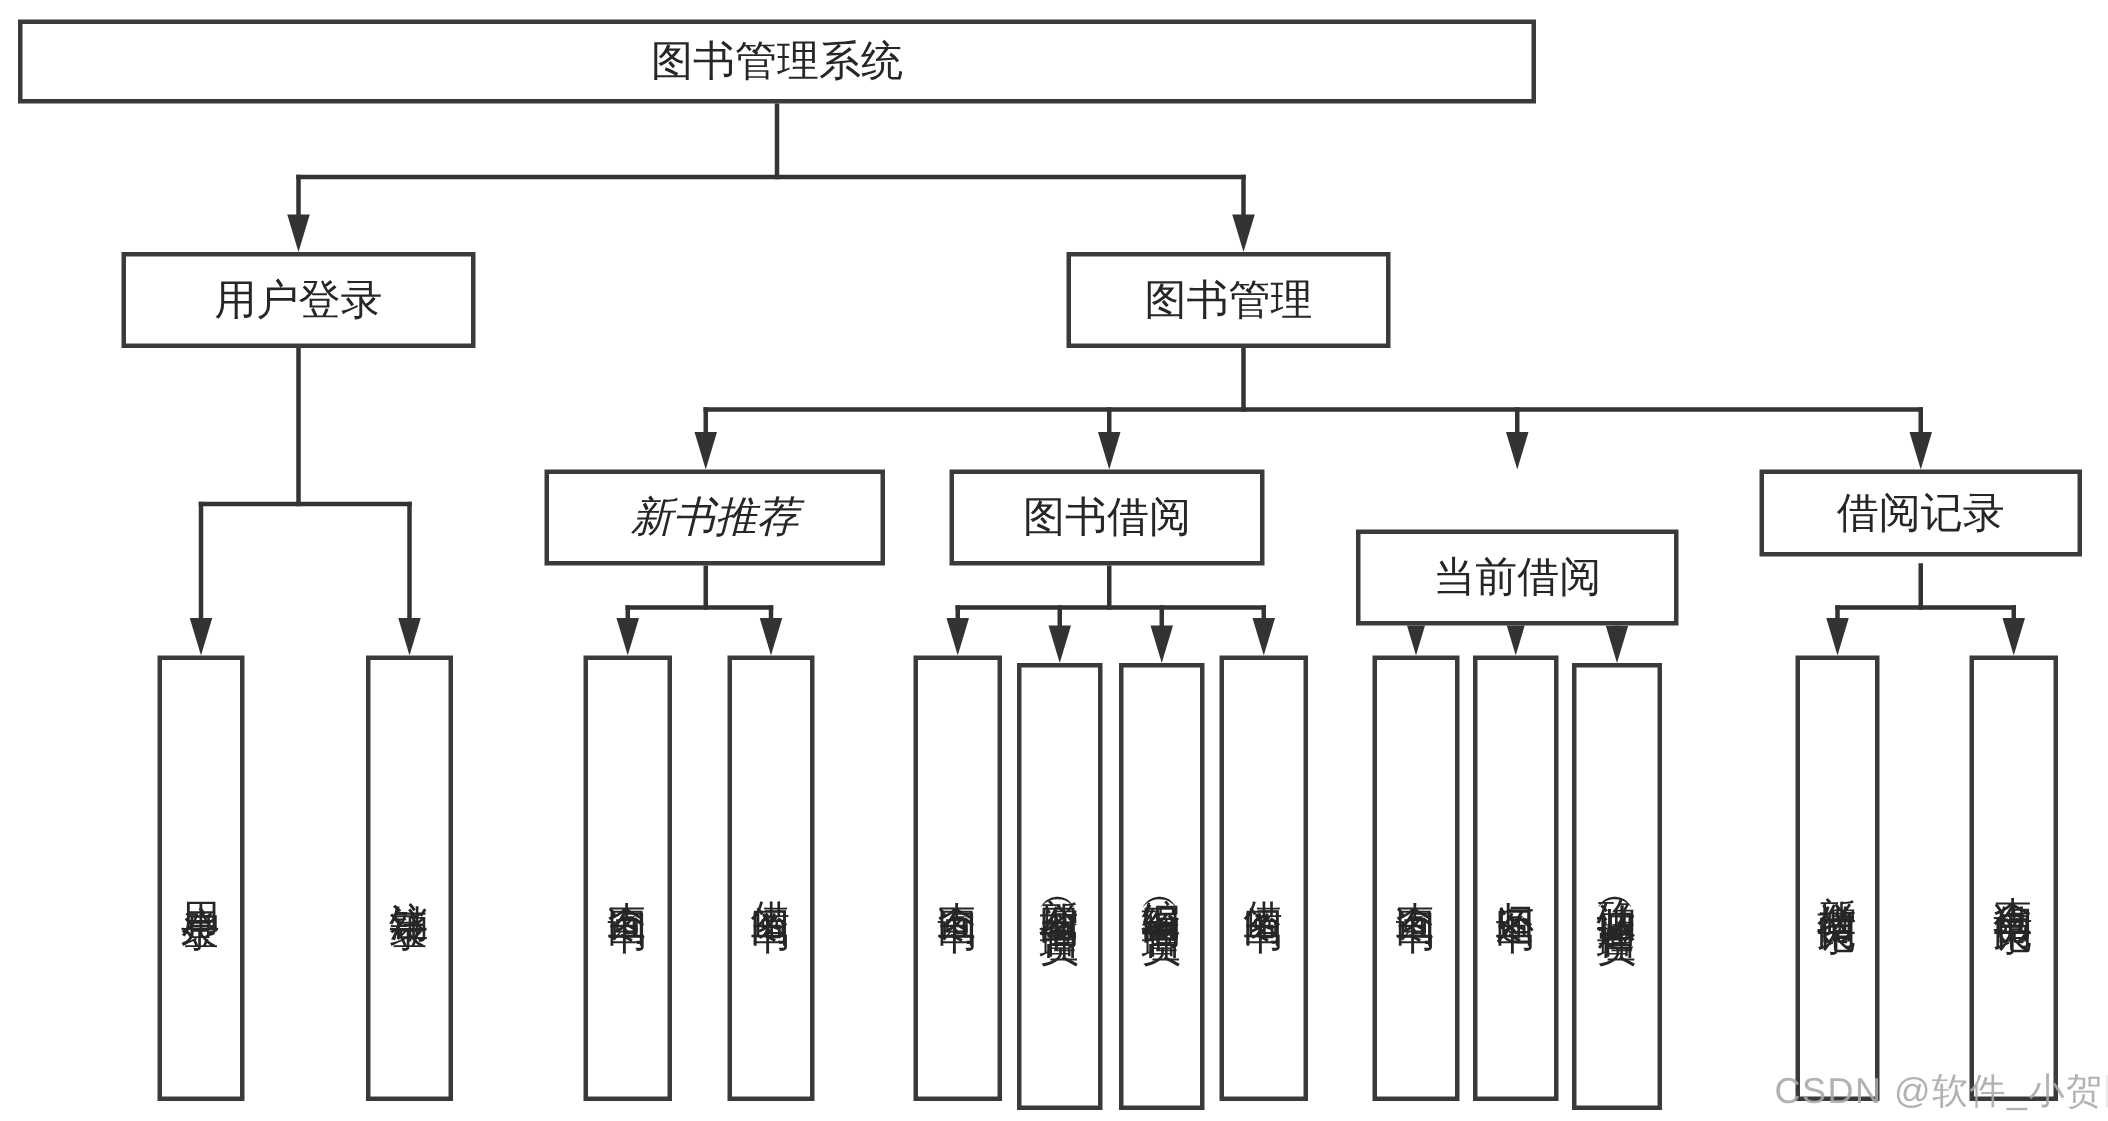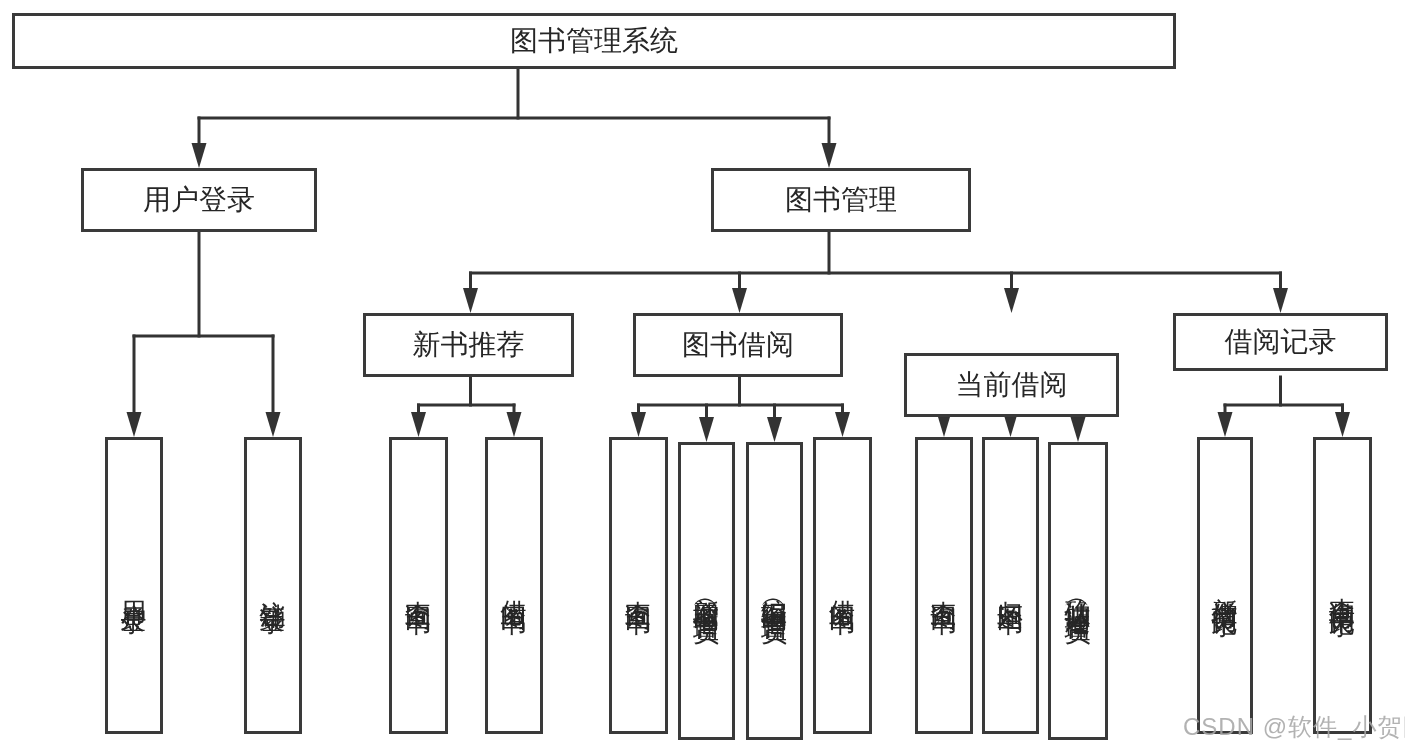--- a/index.html
+++ b/index.html
@@ -99,36 +99,36 @@
       <polygon points="1273,288 1288,288 1280.5,313" fill="#333333"></polygon>
       <line x1="1280.5" y1="377" x2="1280.5" y2="405" stroke="#333333" stroke-width="3" stroke-linecap="square"></line>
       <line x1="1225" y1="405" x2="1342.5" y2="405" stroke="#333333" stroke-width="3" stroke-linecap="square"></line>
       <line x1="1225" y1="405" x2="1225" y2="415" stroke="#333333" stroke-width="3" stroke-linecap="square"></line>
       <polygon points="1217.5,412 1232.5,412 1225,437" fill="#333333"></polygon>
       <line x1="1342.5" y1="405" x2="1342.5" y2="415" stroke="#333333" stroke-width="3" stroke-linecap="square"></line>
       <polygon points="1335,412 1350,412 1342.5,437" fill="#333333"></polygon>
     </svg>
 
   <div id="nodes-layer">
-      <div class="node h" style="left: 12px; top: 13px; width: 1164px; height: 56px;">
+      <div class="node h" style="left: 12px; top: 13px; width: 1012px; height: 56px;">
         <span>图书管理系统</span>
       </div>
       <div class="node h" style="left: 81px; top: 168px; width: 236px; height: 64px;">
         <span>用户登录</span>
       </div>
       <div class="node v" style="left: 105px; top: 437px; width: 58px; height: 297px;">
         <span>用户登录</span>
       </div>
       <div class="node v" style="left: 244px; top: 437px; width: 58px; height: 297px;">
         <span>注销登录</span>
       </div>
-      <div class="node h" style="left: 711px; top: 168px; width: 260px; height: 64px; text-align: right;">
+      <div class="node h" style="left: 711px; top: 168px; width: 216px; height: 64px; text-align: right;">
         <span>图书管理</span>
       </div>
-      <div class="node h" style="left: 363px; top: 313px; width: 211px; height: 64px;">
+      <div class="node h" style="left: 363px; top: 313px; width: 227px; height: 64px; font-style: italic;">
         <span>新书推荐</span>
       </div>
       <div class="node v" style="left: 389px; top: 437px; width: 59px; height: 297px;">
         <span>查询图书</span>
       </div>
       <div class="node v" style="left: 485px; top: 437px; width: 58px; height: 297px;">
         <span>借阅图书</span>
       </div>
       <div class="node h" style="left: 633px; top: 313px; width: 210px; height: 64px;">
         <span>图书借阅</span>

